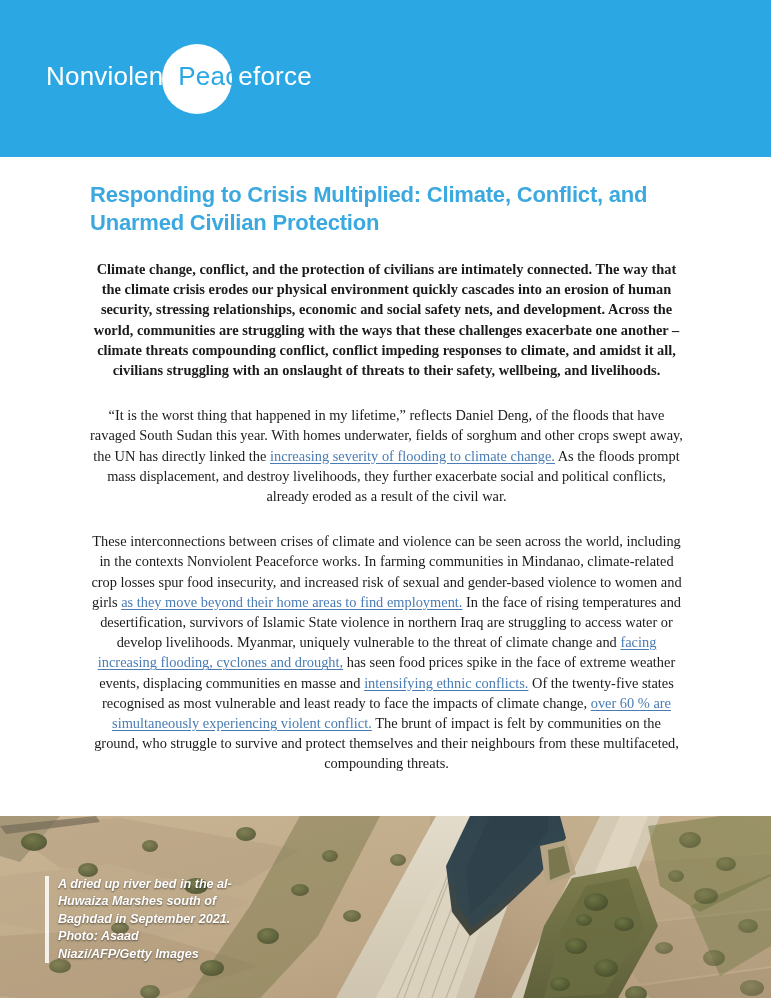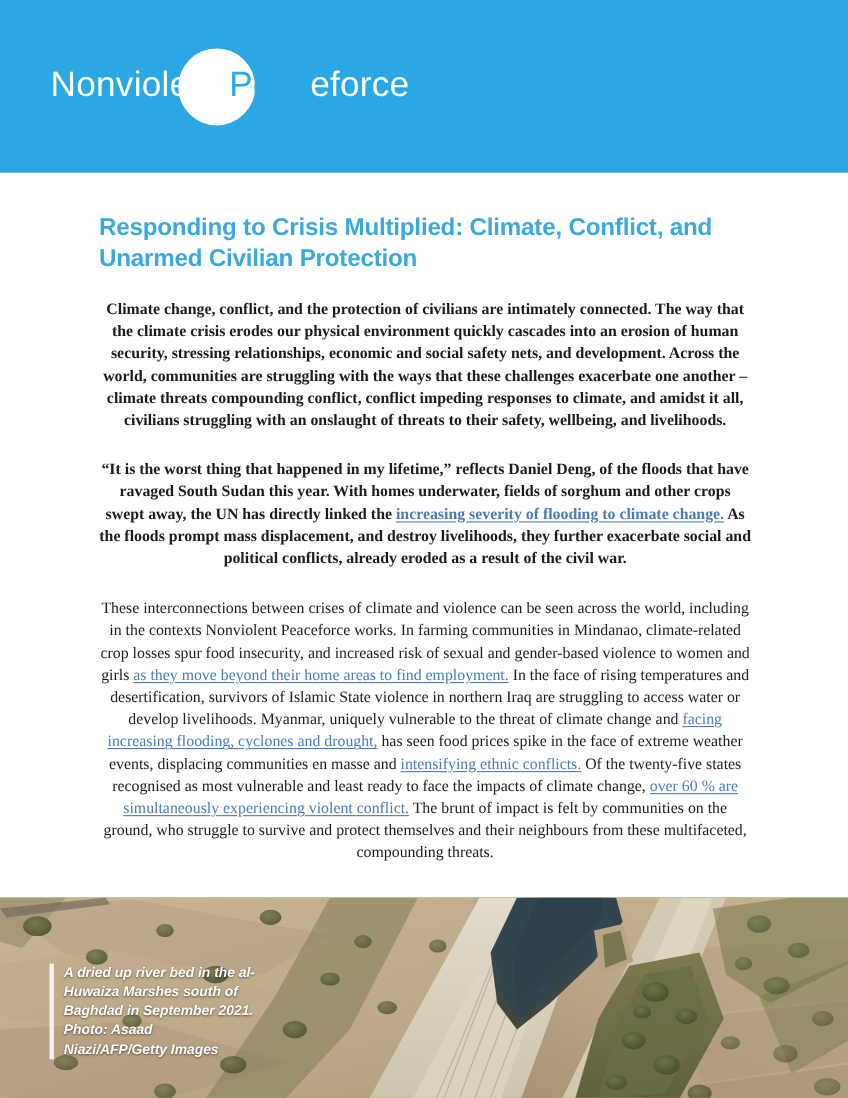--- a/index.html
+++ b/index.html
@@ -39,38 +39,38 @@
     height: 70px;
     border-radius: 50%;
     background: #ffffff;
     z-index: 1;
   }
   .logo-text {
     position: absolute;
     left: 0;
     top: 8px;
     font-family: "Liberation Sans", sans-serif;
-    font-size: 32px;
+    font-size: 26px;
     letter-spacing: 0.2px;
     line-height: 40px;
     white-space: nowrap;
     z-index: 2;
   }
   .logo-text .w { color: #ffffff; }
   .logo-text .knock { color: #2BA8E4; }
 
   
   .page {
     position: absolute;
     left: 0;
     top: 157px;
     width: 771px;
   }
   .content {
-    padding: 36px 88px 0 90px;
+    padding: 24px 88px 0 90px;
   }
   h1.doc-title {
     margin: 0 0 0 0;
     font-family: "Liberation Sans", sans-serif;
     font-size: 22px;
     line-height: 28px;
     font-weight: bold;
     color: #3BA9DF;
     letter-spacing: -0.2px;
   }
@@ -87,21 +87,21 @@
     font-family: "Liberation Serif", serif;
     font-size: 14.4px;
     line-height: 20.2px;
     color: #1b1b1b;
     text-align: center;
   }
   p.lead {
     font-weight: bold;
     margin-top: 22px;
   }
-  p.para-2 { margin-top: 25px; font-weight: bold; }
+  p.para-2 { margin-top: 25px; }
   p.para-3 { margin-top: 25px; }
 
   a.inline-link {
     color: #4A7CB3;
     text-decoration: underline;
     text-underline-offset: 2px;
   }
 
   
   .photo {

